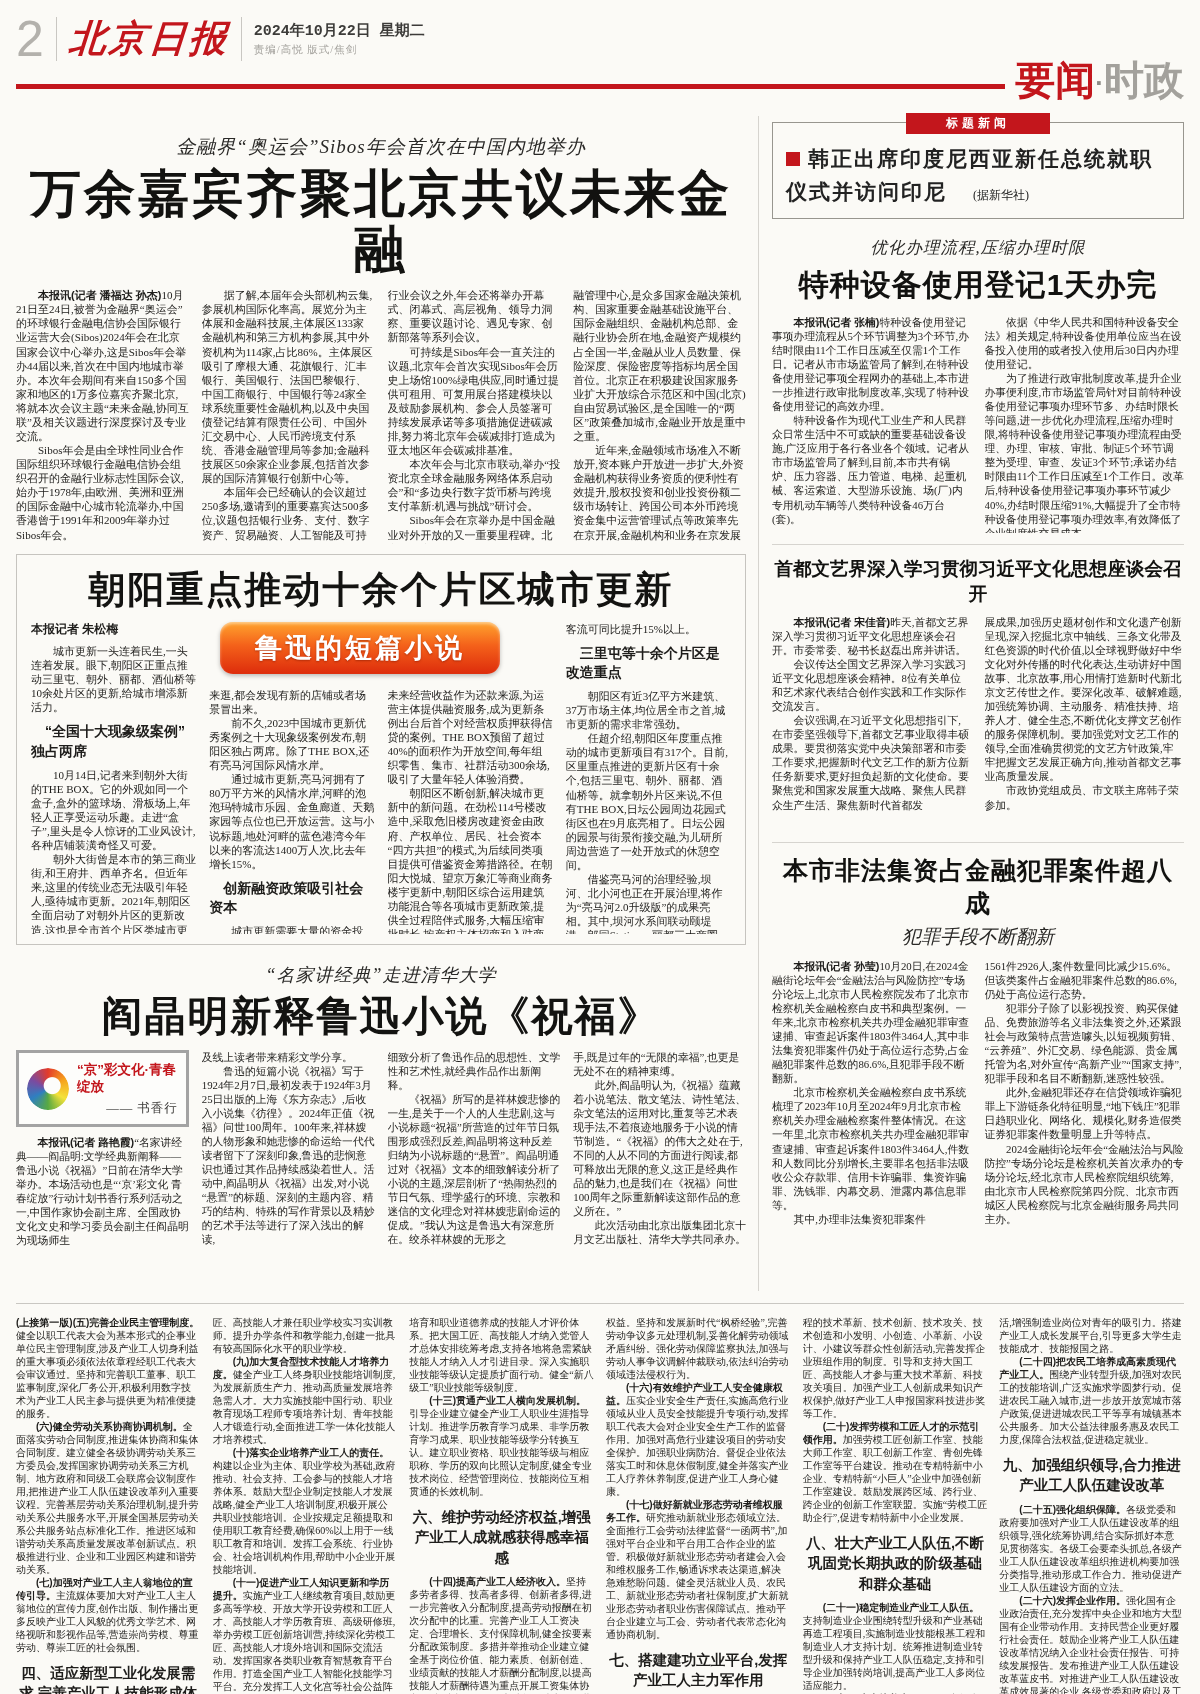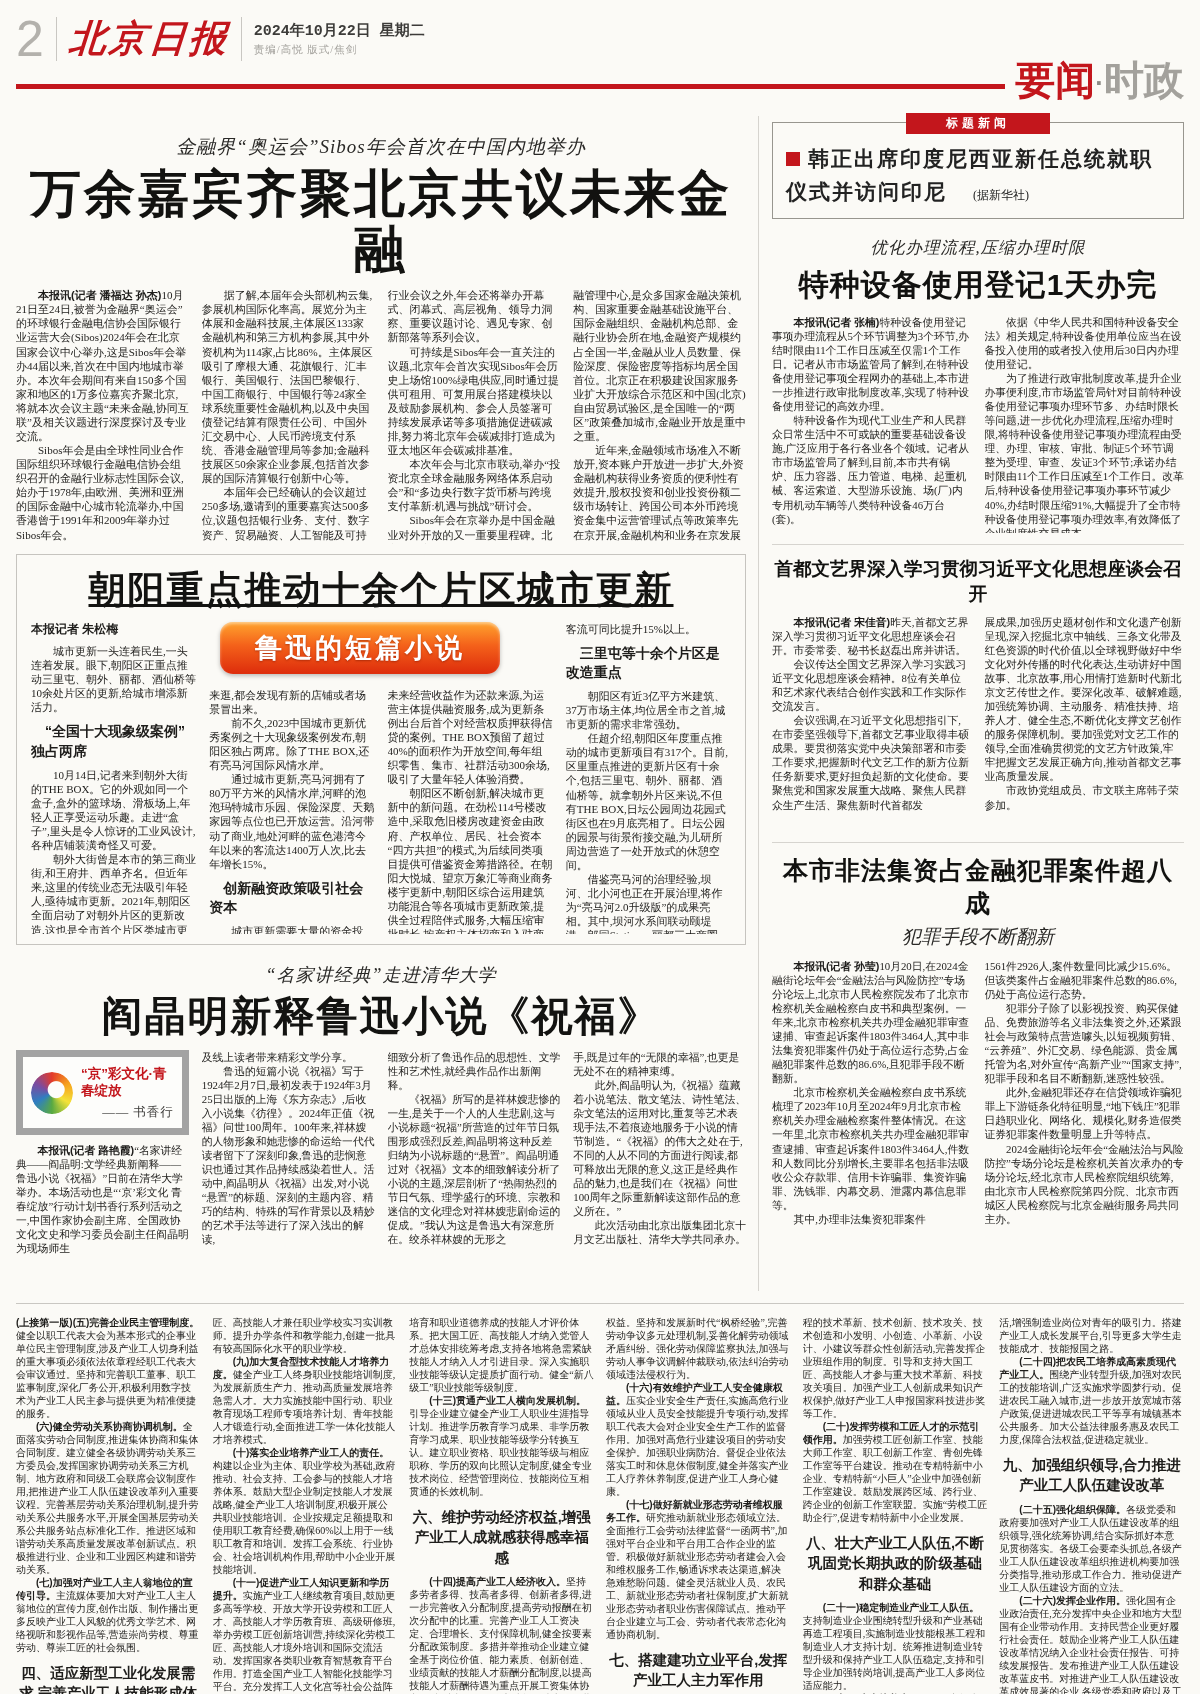--- a/index.html
+++ b/index.html
@@ -41,39 +41,39 @@
   .pp.cont{text-indent:0;}
   .pp.h2{text-indent:0;text-align:center;font-weight:900;font-family:"Liberation Sans","DejaVu Sans",sans-serif;margin:9px 0 7px;line-height:1.4;}
   .pp.h3{text-indent:1em;font-weight:900;font-family:"Liberation Sans","DejaVu Sans",sans-serif;margin:8px 0 6px;line-height:1.4;}
   .kicker{text-align:center;font-size:19px;color:#2a2927;margin:18px 0 6px;font-style:italic;letter-spacing:1px;}
   .rdiv{border:none;border-top:1px solid var(--line);margin:11px 0;}
   
   .sibos-headline{font-family:"Liberation Sans","DejaVu Sans",sans-serif;font-size:51px;font-weight:900;text-align:center;letter-spacing:3px;margin:2px 0 10px;line-height:1.1;color:#121210;}
   .sibos .cols{height:256px;font-size:11px;line-height:1.28;}
   
   .chaoyang{border:1px solid #c6c4bf;margin-top:10px;padding:12px 14px 10px;}
-  .cy-headline{font-size:37px;font-weight:900;text-align:center;letter-spacing:2px;margin:2px 0 10px;line-height:1.15;color:#131311;font-family:"Liberation Serif","DejaVu Serif",serif;text-decoration:underline;}
+  .cy-headline{font-size:37px;font-weight:900;text-align:center;letter-spacing:2px;margin:2px 0 10px;line-height:1.15;color:#131311;font-family:"Liberation Serif","DejaVu Serif",serif;}
   .cy-body{position:relative;}
   .badge{
     position:absolute;left:27%;top:0;width:40%;height:52px;border-radius:13px;
     background:linear-gradient(180deg,#ffa42e 0%,#f4611a 45%,#dd2c0c 100%);
     box-shadow:0 2px 4px rgba(0,0,0,.25), inset 0 2px 3px rgba(255,255,255,.45);
     display:flex;align-items:center;justify-content:center;
   }
   .badge span{color:#fff;font-family:"Liberation Sans","DejaVu Sans",sans-serif;font-weight:900;font-size:27px;letter-spacing:3px;text-shadow:0 1px 2px rgba(120,20,0,.5);}
   .cy-cols{height:312px;font-size:11px;line-height:1.28;}
   .cy-cols .pad{padding-top:66px;}
   .byline{font-family:"Liberation Sans","DejaVu Sans",sans-serif;font-weight:bold;font-size:12px;margin:0 0 7px;}
   .cy-cols .h3{font-size:14px;}
   
   .yanjm{margin-top:12px;}
   .yj-kicker{font-size:18px;}
   .yj-headline{font-size:41px;font-weight:900;text-align:center;letter-spacing:2px;margin:0 0 10px;line-height:1.15;color:#131311;}
   .yj-cols{height:212px;font-size:10.8px;line-height:1.3;}
-  .logo-box{border:7px solid #a3a3a3;background:#fdfdfb;padding:8px 8px;margin-bottom:8px;display:flex;align-items:center;gap:8px;}
+  .logo-box{border:3px solid #a3a3a3;background:#fdfdfb;padding:8px 8px;margin-bottom:8px;display:flex;align-items:center;gap:8px;}
   .swirl{width:42px;height:42px;border-radius:50%;flex:0 0 42px;
     background:conic-gradient(#e33b2b,#f6a21c,#f4e23a,#58a942,#2f7fc1,#7a4ba0,#e33b2b);
     -webkit-mask:radial-gradient(circle at 60% 42%, transparent 8px, #000 9px);
             mask:radial-gradient(circle at 60% 42%, transparent 8px, #000 9px);}
   .logo-text .l1{color:var(--accent-red);font-weight:900;font-size:13.5px;font-family:"Liberation Sans","DejaVu Sans",sans-serif;}
   .logo-text .l2{color:#3c3b39;font-size:12.5px;margin-top:4px;text-align:right;letter-spacing:1px;}
   
   .btnews{border:1px solid #98968f;position:relative;padding:20px 13px 10px;margin-top:6px;}
   .bt-tab{position:absolute;top:-10px;left:50%;transform:translateX(-50%);background:var(--accent-red);color:#fff;
     font-family:"Liberation Sans","DejaVu Sans",sans-serif;font-size:12px;font-weight:bold;letter-spacing:4px;padding:2px 40px;}
@@ -157,21 +157,21 @@
               <div>
                   <p class="pp">城市更新一头连着民生,一头连着发展。眼下,朝阳区正重点推动三里屯、朝外、丽都、酒仙桥等10余处片区的更新,给城市增添新活力。</p>
                   <p class="pp h3">“全国十大现象级案例”独占两席</p>
                   <p class="pp">10月14日,记者来到朝外大街的THE BOX。它的外观如同一个盒子,盒外的篮球场、滑板场上,年轻人正享受运动乐趣。走进“盒子”,里头是令人惊讶的工业风设计,各种店铺装潢奇怪又可爱。</p>
                   <p class="pp">朝外大街曾是本市的第三商业街,和王府井、西单齐名。但近年来,这里的传统业态无法吸引年轻人,亟待城市更新。2021年,朝阳区全面启动了对朝外片区的更新改造,这也是全市首个片区类城市更新项目。</p>
                 </div>
             </div>
             <div class="c pad">
                 <p class="pp cont">来逛,都会发现有新的店铺或者场景冒出来。</p>
                 <p class="pp">前不久,2023中国城市更新优秀案例之十大现象级案例发布,朝阳区独占两席。除了THE BOX,还有亮马河国际风情水岸。</p>
-                <p class="pp">通过城市更新,亮马河拥有了80万平方米的风情水岸,河畔的泡泡玛特城市乐园、保险深度、天鹅家园等点位也已开放运营。沿河带动了商业,地处河畔的蓝色港湾今年以来的客流达1400万人次,比去年增长15%。</p>
+                <p class="pp">通过城市更新,亮马河拥有了80万平方米的风情水岸,河畔的泡泡玛特城市乐园、金鱼廊道、天鹅家园等点位也已开放运营。这与小说标题,地处河畔的蓝色港湾今年以来的客流达1400万人次,比去年增长15%。</p>
                 <p class="pp h3">创新融资政策吸引社会资本</p>
                 <p class="pp">城市更新需要大量的资金投入,不能只靠政府单打独斗。朝阳区创新融资政策,吸引了多元的社会资本参与。</p>
               </div>
             <div class="c pad">
                 <p class="pp cont">未来经营收益作为还款来源,为运营主体提供融资服务,成为更新条例出台后首个对经营权质押获得信贷的案例。THE BOX预留了超过40%的面积作为开放空间,每年组织零售、集市、社群活动300余场,吸引了大量年轻人体验消费。</p>
                 <p class="pp">朝阳区不断创新,解决城市更新中的新问题。在劲松114号楼改造中,采取危旧楼房改建资金由政府、产权单位、居民、社会资本“四方共担”的模式,为后续同类项目提供可借鉴资金筹措路径。在朝阳大悦城、望京万象汇等商业商务楼宇更新中,朝阳区综合运用建筑功能混合等各项城市更新政策,提供全过程陪伴式服务,大幅压缩审批时长,按产权主体招商和入驻商户开业时间节点倒排审批服务节点。望京万象汇更新项目仅用半年时间,便实现了地上空间全部开业运营,预计销售额较更新前可提升近10%,</p>
               </div>
             <div class="c">
                 <p class="pp cont">客流可同比提升15%以上。</p>
                 <p class="pp h3">三里屯等十余个片区是改造重点</p>

